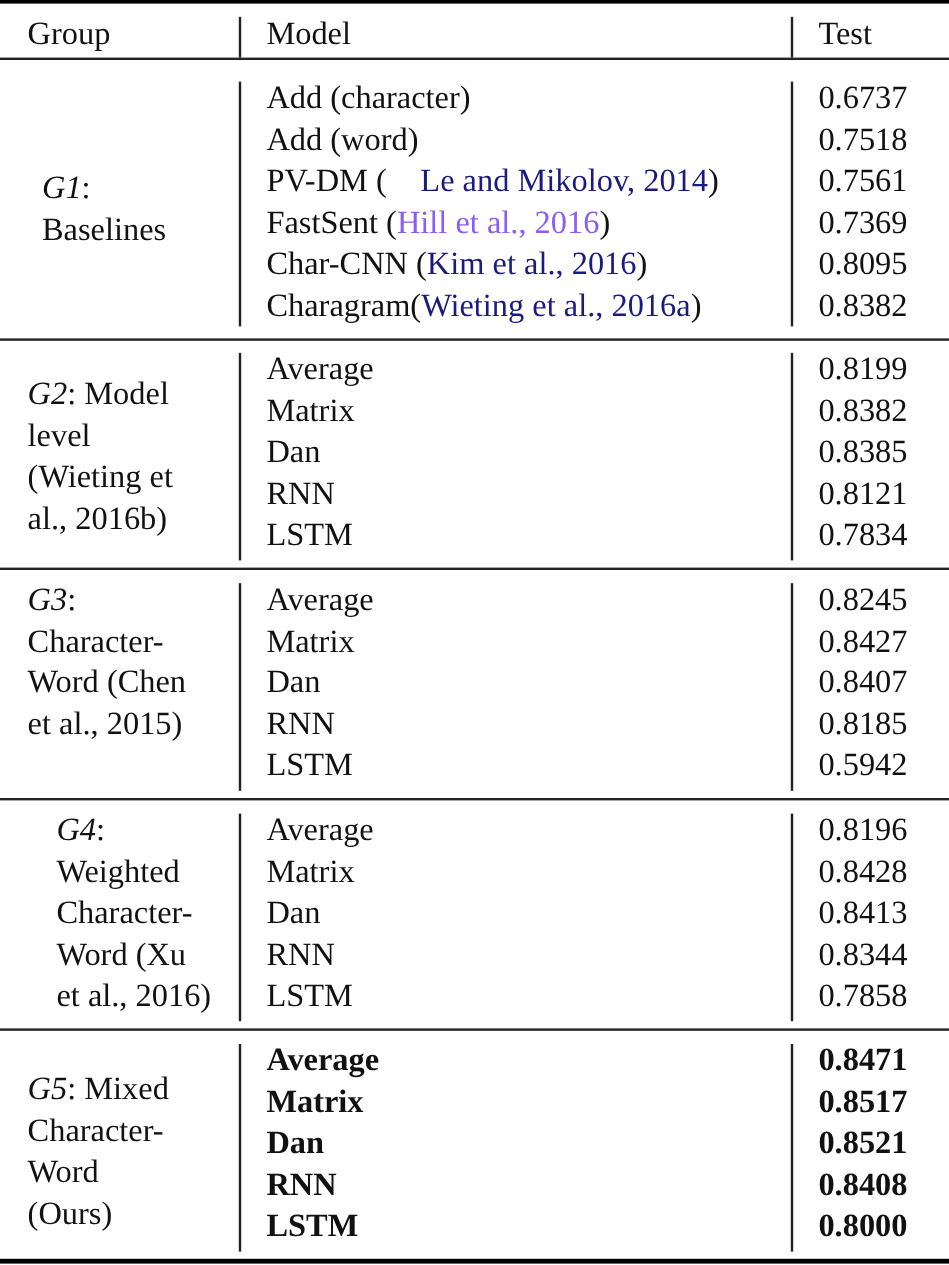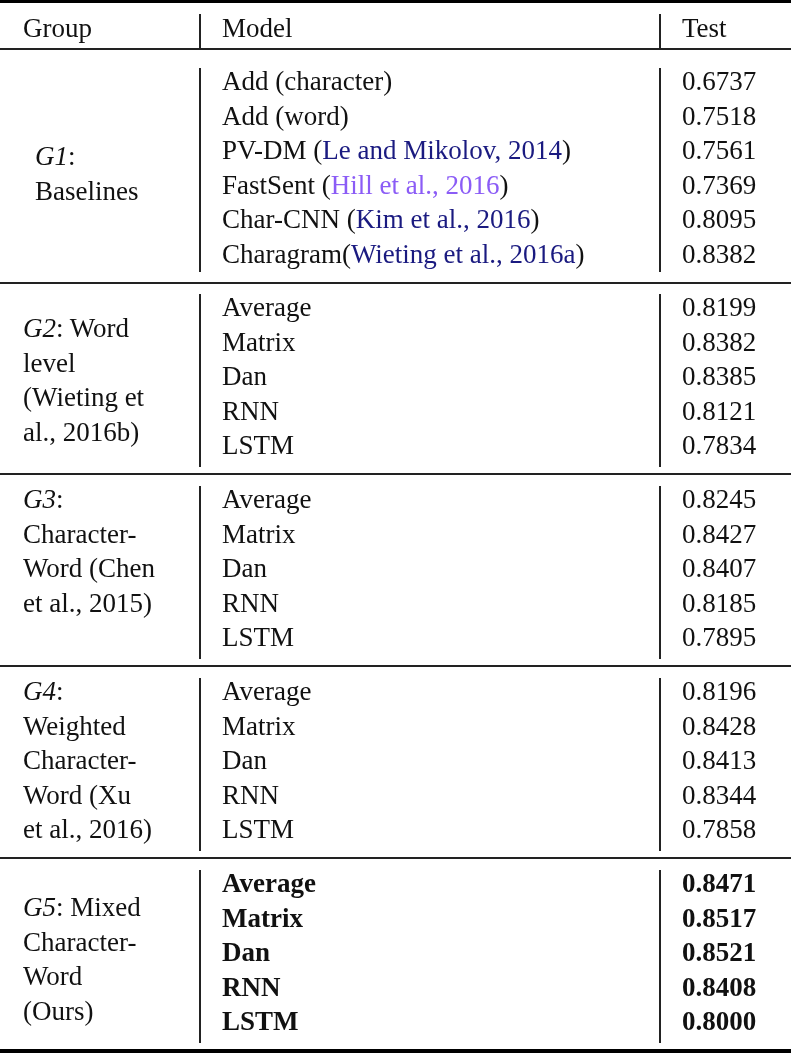--- a/index.html
+++ b/index.html
@@ -47,30 +47,30 @@
 
 <div id="table-body">
     <div class="grp" style="top: 139px; margin-left: 12px;">
       <div><i>G1</i><span>:</span></div>
       <div>Baselines</div>
     </div>
     <div class="cell model" style="top: 64px;"><span>Add (character)</span></div>
     <div class="cell score" style="top: 64px;">0.6737</div>
     <div class="cell model" style="top: 98.5px;"><span>Add (word)</span></div>
     <div class="cell score" style="top: 98.5px;">0.7518</div>
-    <div class="cell model" style="top: 133px;"><span>PV-DM (</span><span class="cite" style="color: rgb(26, 26, 128);">Le and Mikolov, 2014</span><span>)</span></div>
+    <div class="cell model" style="top: 133px;"><span>PV-DM (</span><span class="cite" style="color: rgb(26, 26, 128); margin-left: 28px;">Le and Mikolov, 2014</span><span>)</span></div>
     <div class="cell score" style="top: 133px;">0.7561</div>
     <div class="cell model" style="top: 167.5px;"><span>FastSent (</span><span class="cite" style="color: #8b5cf6;">Hill et al., 2016</span><span>)</span></div>
     <div class="cell score" style="top: 167.5px;">0.7369</div>
     <div class="cell model" style="top: 202px;"><span>Char-CNN (</span><span class="cite" style="color: rgb(26, 26, 128);">Kim et al., 2016</span><span>)</span></div>
     <div class="cell score" style="top: 202px;">0.8095</div>
     <div class="cell model" style="top: 236.5px;"><span>Charagram(</span><span class="cite" style="color: rgb(26, 26, 128);">Wieting et al., 2016a</span><span>)</span></div>
     <div class="cell score" style="top: 236.5px;">0.8382</div>
     <div class="grp" style="top: 311px;">
-      <div><i>G2</i><span>: Word</span></div>
+      <div><i>G2</i><span>: Model</span></div>
       <div>level</div>
       <div>(Wieting et</div>
       <div>al., 2016b)</div>
     </div>
     <div class="cell model" style="top: 290px;"><span>Average</span></div>
     <div class="cell score" style="top: 290px;">0.8199</div>
     <div class="cell model" style="top: 324.5px;"><span>Matrix</span></div>
     <div class="cell score" style="top: 324.5px;">0.8382</div>
     <div class="cell model" style="top: 359px;"><span>Dan</span></div>
     <div class="cell score" style="top: 359px;">0.8385</div>
@@ -86,22 +86,22 @@
     </div>
     <div class="cell model" style="top: 482px;"><span>Average</span></div>
     <div class="cell score" style="top: 482px;">0.8245</div>
     <div class="cell model" style="top: 516.5px;"><span>Matrix</span></div>
     <div class="cell score" style="top: 516.5px;">0.8427</div>
     <div class="cell model" style="top: 551px;"><span>Dan</span></div>
     <div class="cell score" style="top: 551px;">0.8407</div>
     <div class="cell model" style="top: 585.5px;"><span>RNN</span></div>
     <div class="cell score" style="top: 585.5px;">0.8185</div>
     <div class="cell model" style="top: 620px;"><span>LSTM</span></div>
-    <div class="cell score" style="top: 620px;">0.7895</div>
-    <div class="grp" style="top: 674px;">
+    <div class="cell score" style="top: 620px;">0.5942</div>
+    <div class="grp" style="top: 674px; margin-left: 24px;">
       <div><i>G4</i><span>:</span></div>
       <div>Weighted</div>
       <div>Character-</div>
       <div>Word (Xu</div>
       <div>et al., 2016)</div>
     </div>
     <div class="cell model" style="top: 674px;"><span>Average</span></div>
     <div class="cell score" style="top: 674px;">0.8196</div>
     <div class="cell model" style="top: 708.5px;"><span>Matrix</span></div>
     <div class="cell score" style="top: 708.5px;">0.8428</div>

